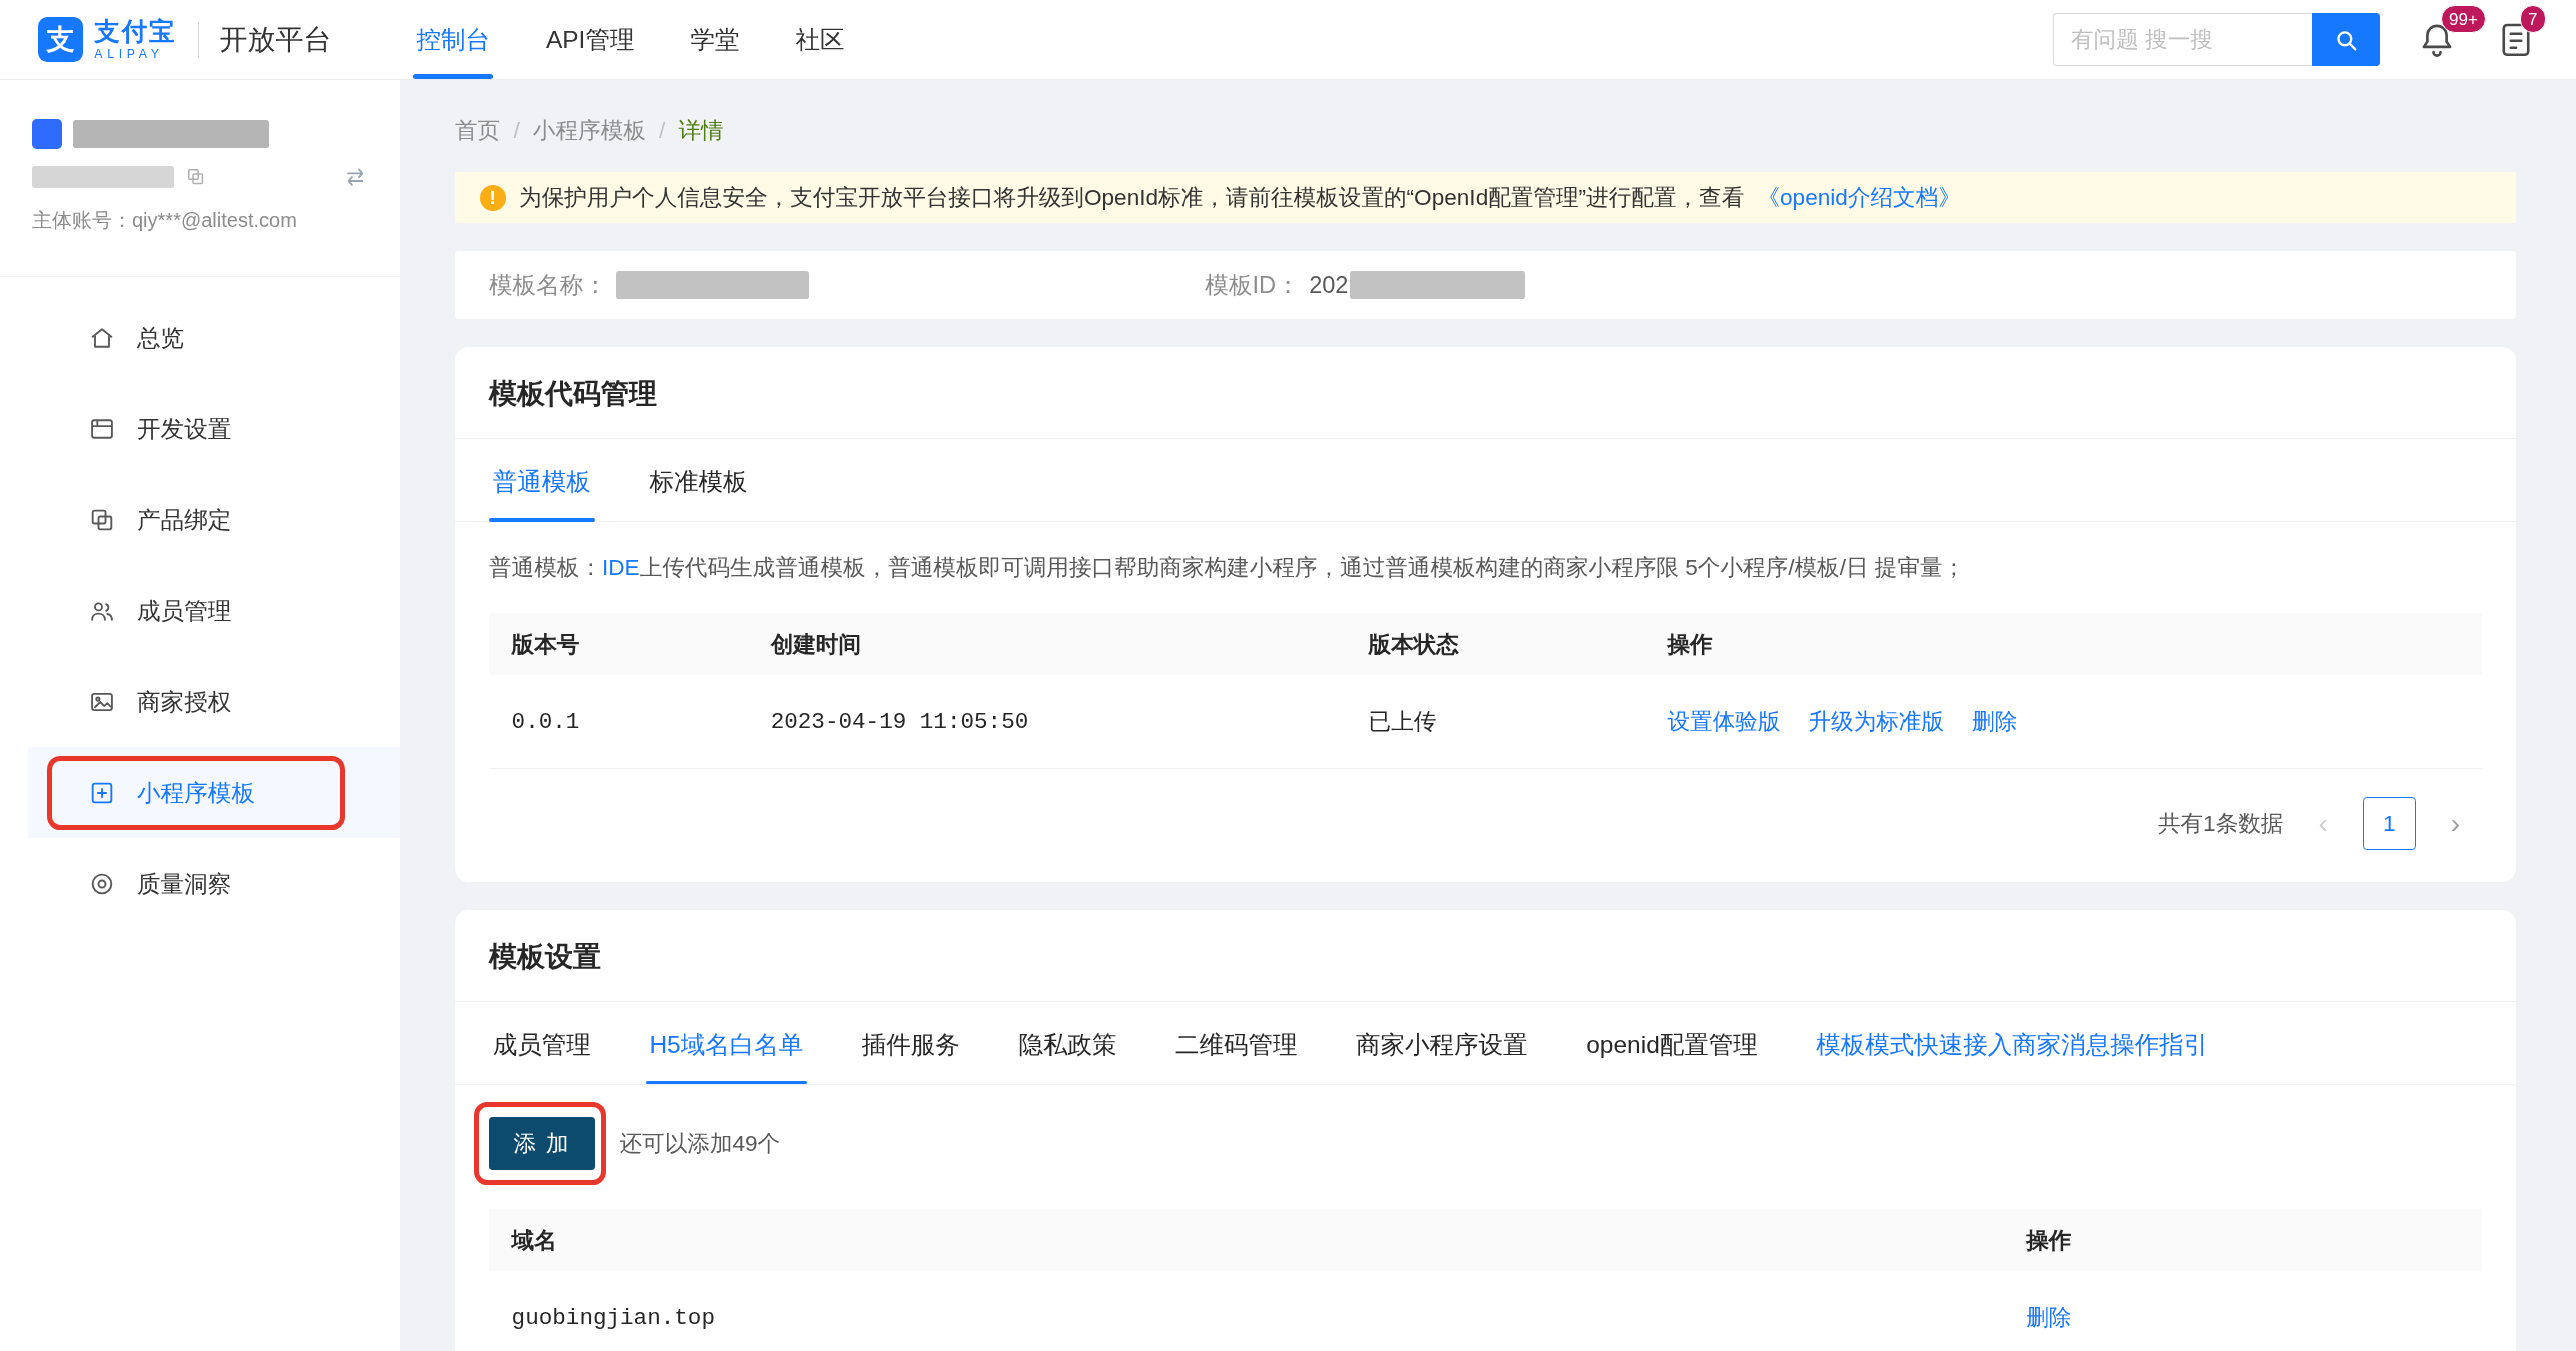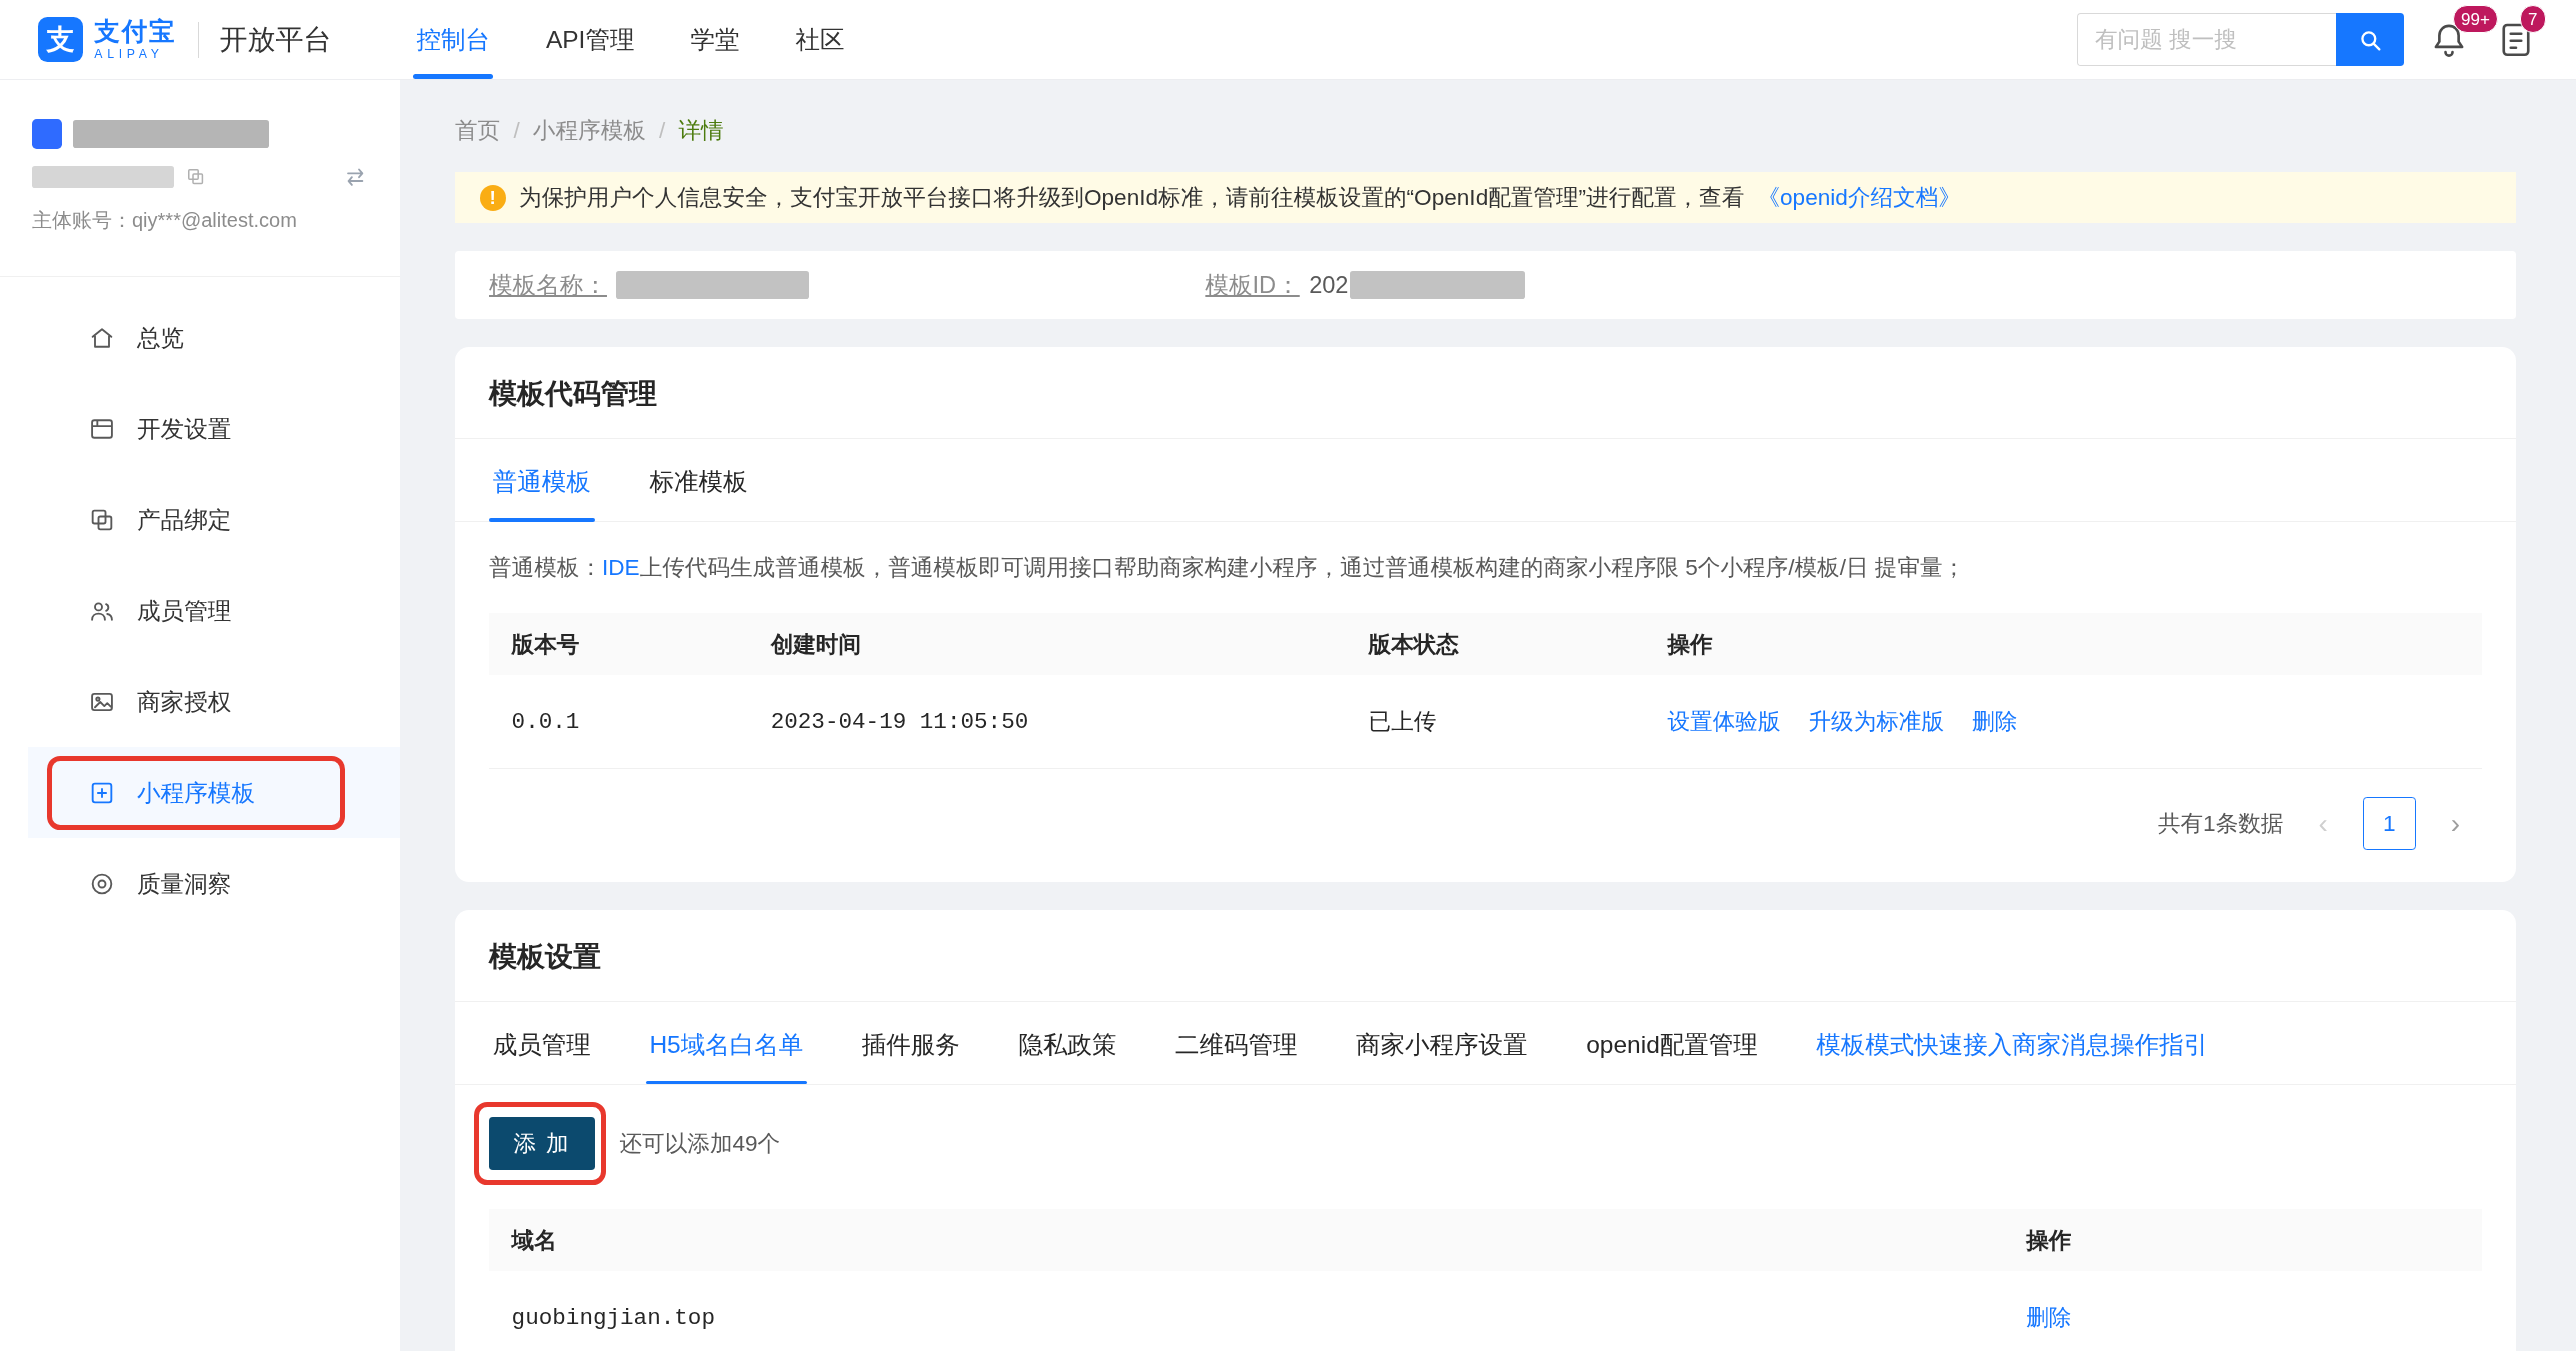--- a/index.html
+++ b/index.html
@@ -35,21 +35,21 @@
   .nav-item {
     font-size:24.5px; color:#333; padding:0 28px; display:flex; align-items:center;
     position:relative; cursor:pointer;
   }
   .nav-item.active { color:#1677ff; font-weight:500; }
   .nav-item.active::after {
     content:""; position:absolute; left:24.5px; right:24.5px; bottom:0; height:4.7px;
     background:#1677ff; border-radius:2.8px;
   }
 
-  .topbar-right { margin-left:auto; display:flex; align-items:center; gap:24px; }
+  .topbar-right { margin-left:auto; display:flex; align-items:center; gap:36px; }
   .searchbox { display:flex; height:53px; }
   .search-input {
     width:259px; border:0.9px solid #d9d9d9; border-right:none;
     border-radius:3.8px 0 0 3.8px; padding:0 17px; font-size:22.6px; color:#333;
     outline:none; font-family: inherit;
   }
   .search-input::placeholder { color:#bfbfbf; }
   .search-btn {
     width:68px; background:#1677ff; border:none; border-radius:0 3.8px 3.8px 0;
     display:flex; align-items:center; justify-content:center; cursor:pointer;
@@ -115,21 +115,21 @@
     width:26.4px; height:26.4px; border-radius:50%; background:#faad14; color:#fff;
     font-weight:bold; font-size:19px; display:flex; align-items:center;
     justify-content:center; flex:none;
   }
   .banner-link { color:#1677ff; cursor:pointer; }
 
   .info-bar {
     margin-top:28px; background:#fff; height:68px; border-radius:3.8px;
     display:flex; align-items:center; padding:0 34px; font-size:23.6px;
   }
-  .info-label { color:#8c8c8c;text-decoration:underline; }
+  .info-label { color:#8c8c8c; }
   .info-name-redact { width:193px; height:28px; background:#c2c2c2; margin-left:9.4px; }
   .info-group2 { margin-left:396px; display:flex; align-items:center; }
   .info-id-prefix { color:#595959; margin-left:9.4px; }
   .info-id-redact { width:175px; height:28px; background:#c2c2c2; margin-left:1.9px; }
 
   .card { background:#fff; margin-top:28px; border-radius:14px; }
   .card-header {
     padding:28px 34px 24.5px; font-size:28px; font-weight:700; color:#262626;
     border-bottom:0.9px solid #f0f0f0;
   }

